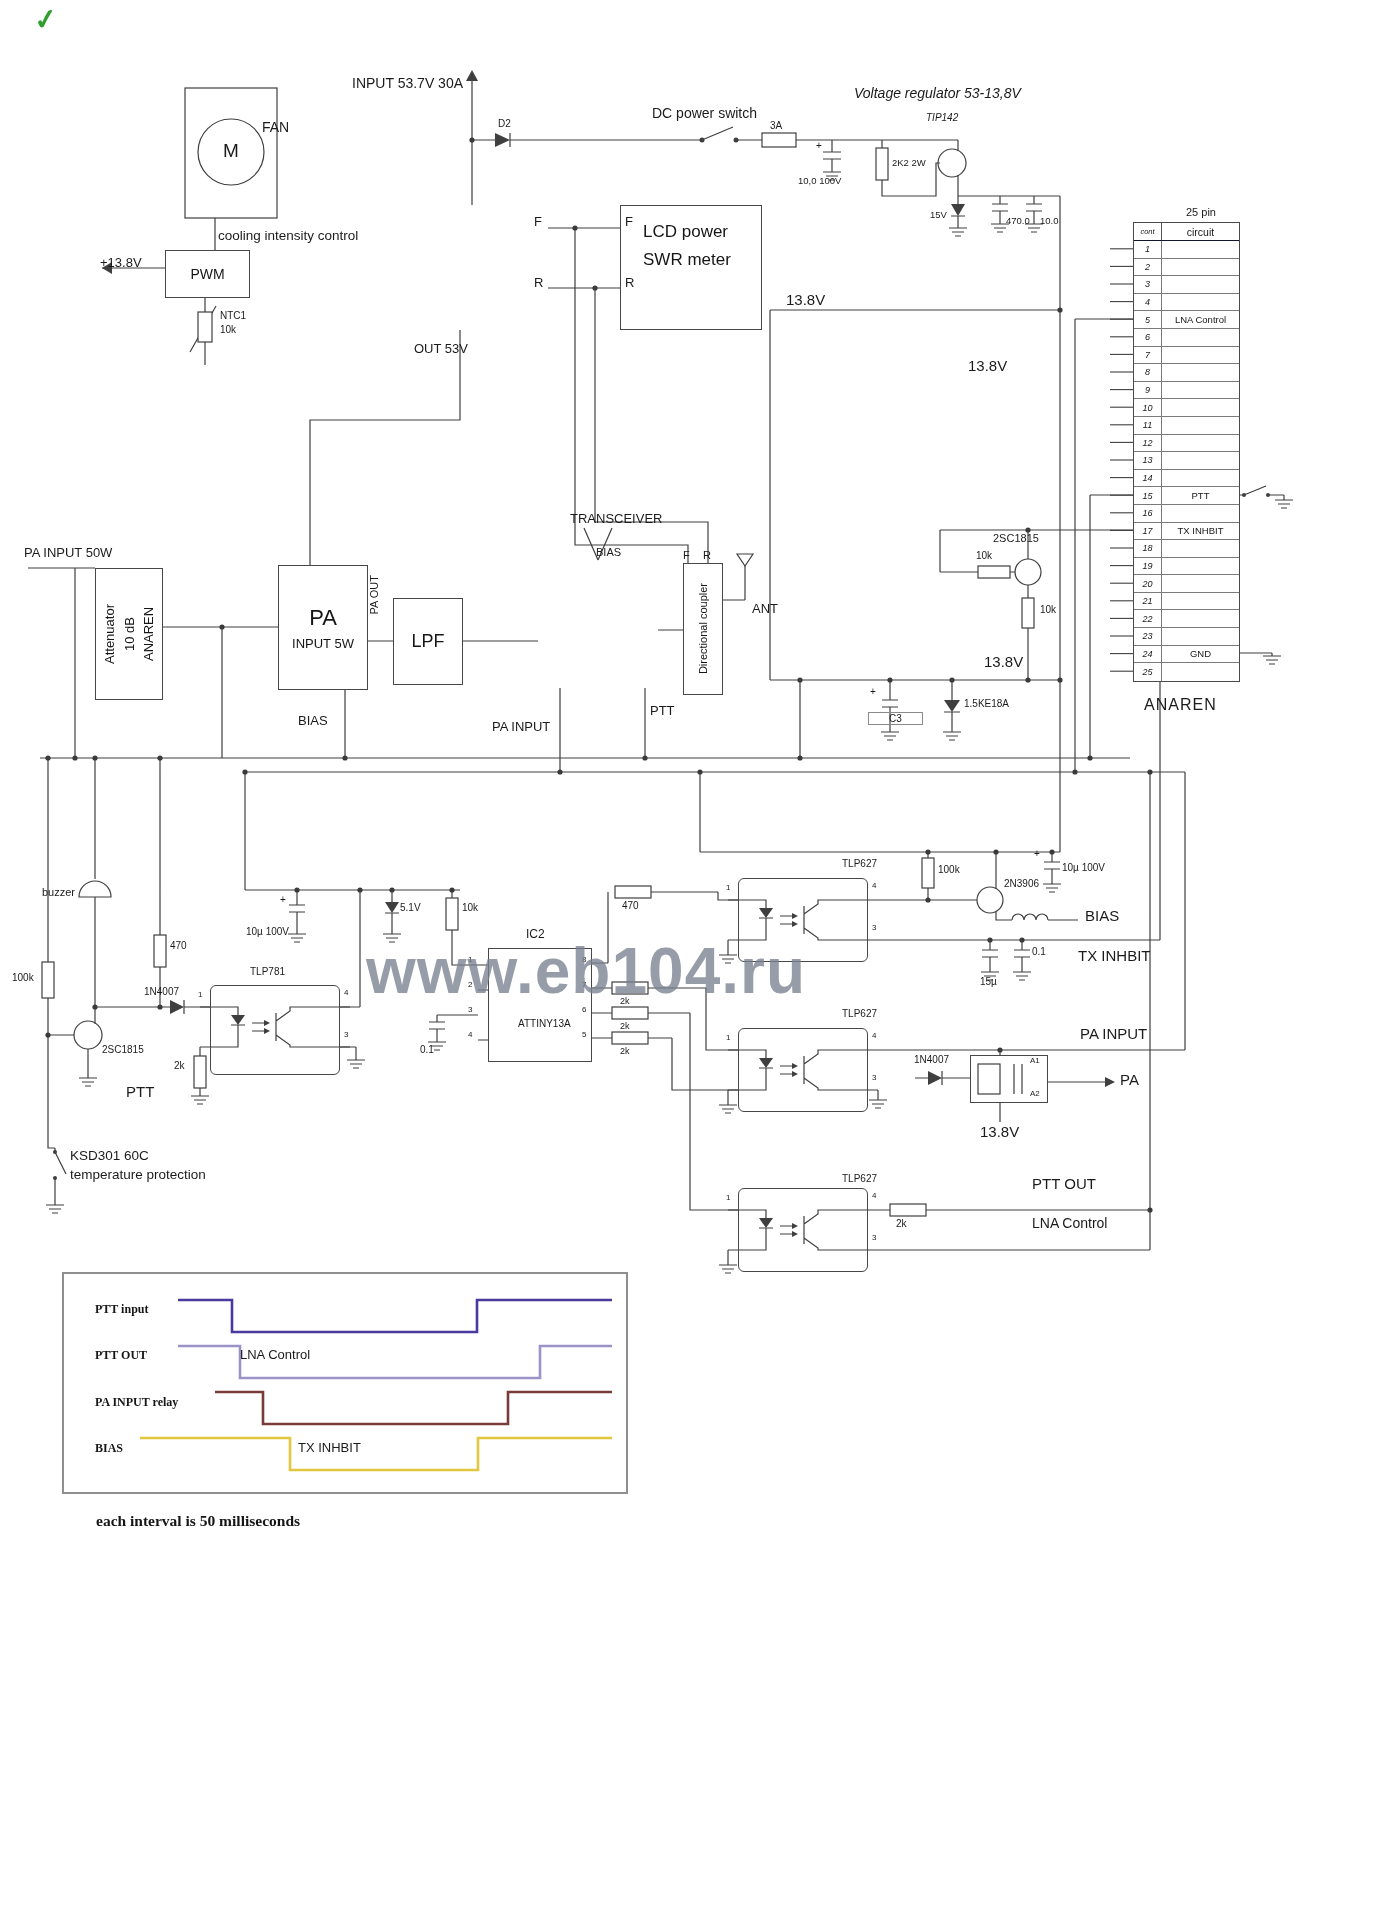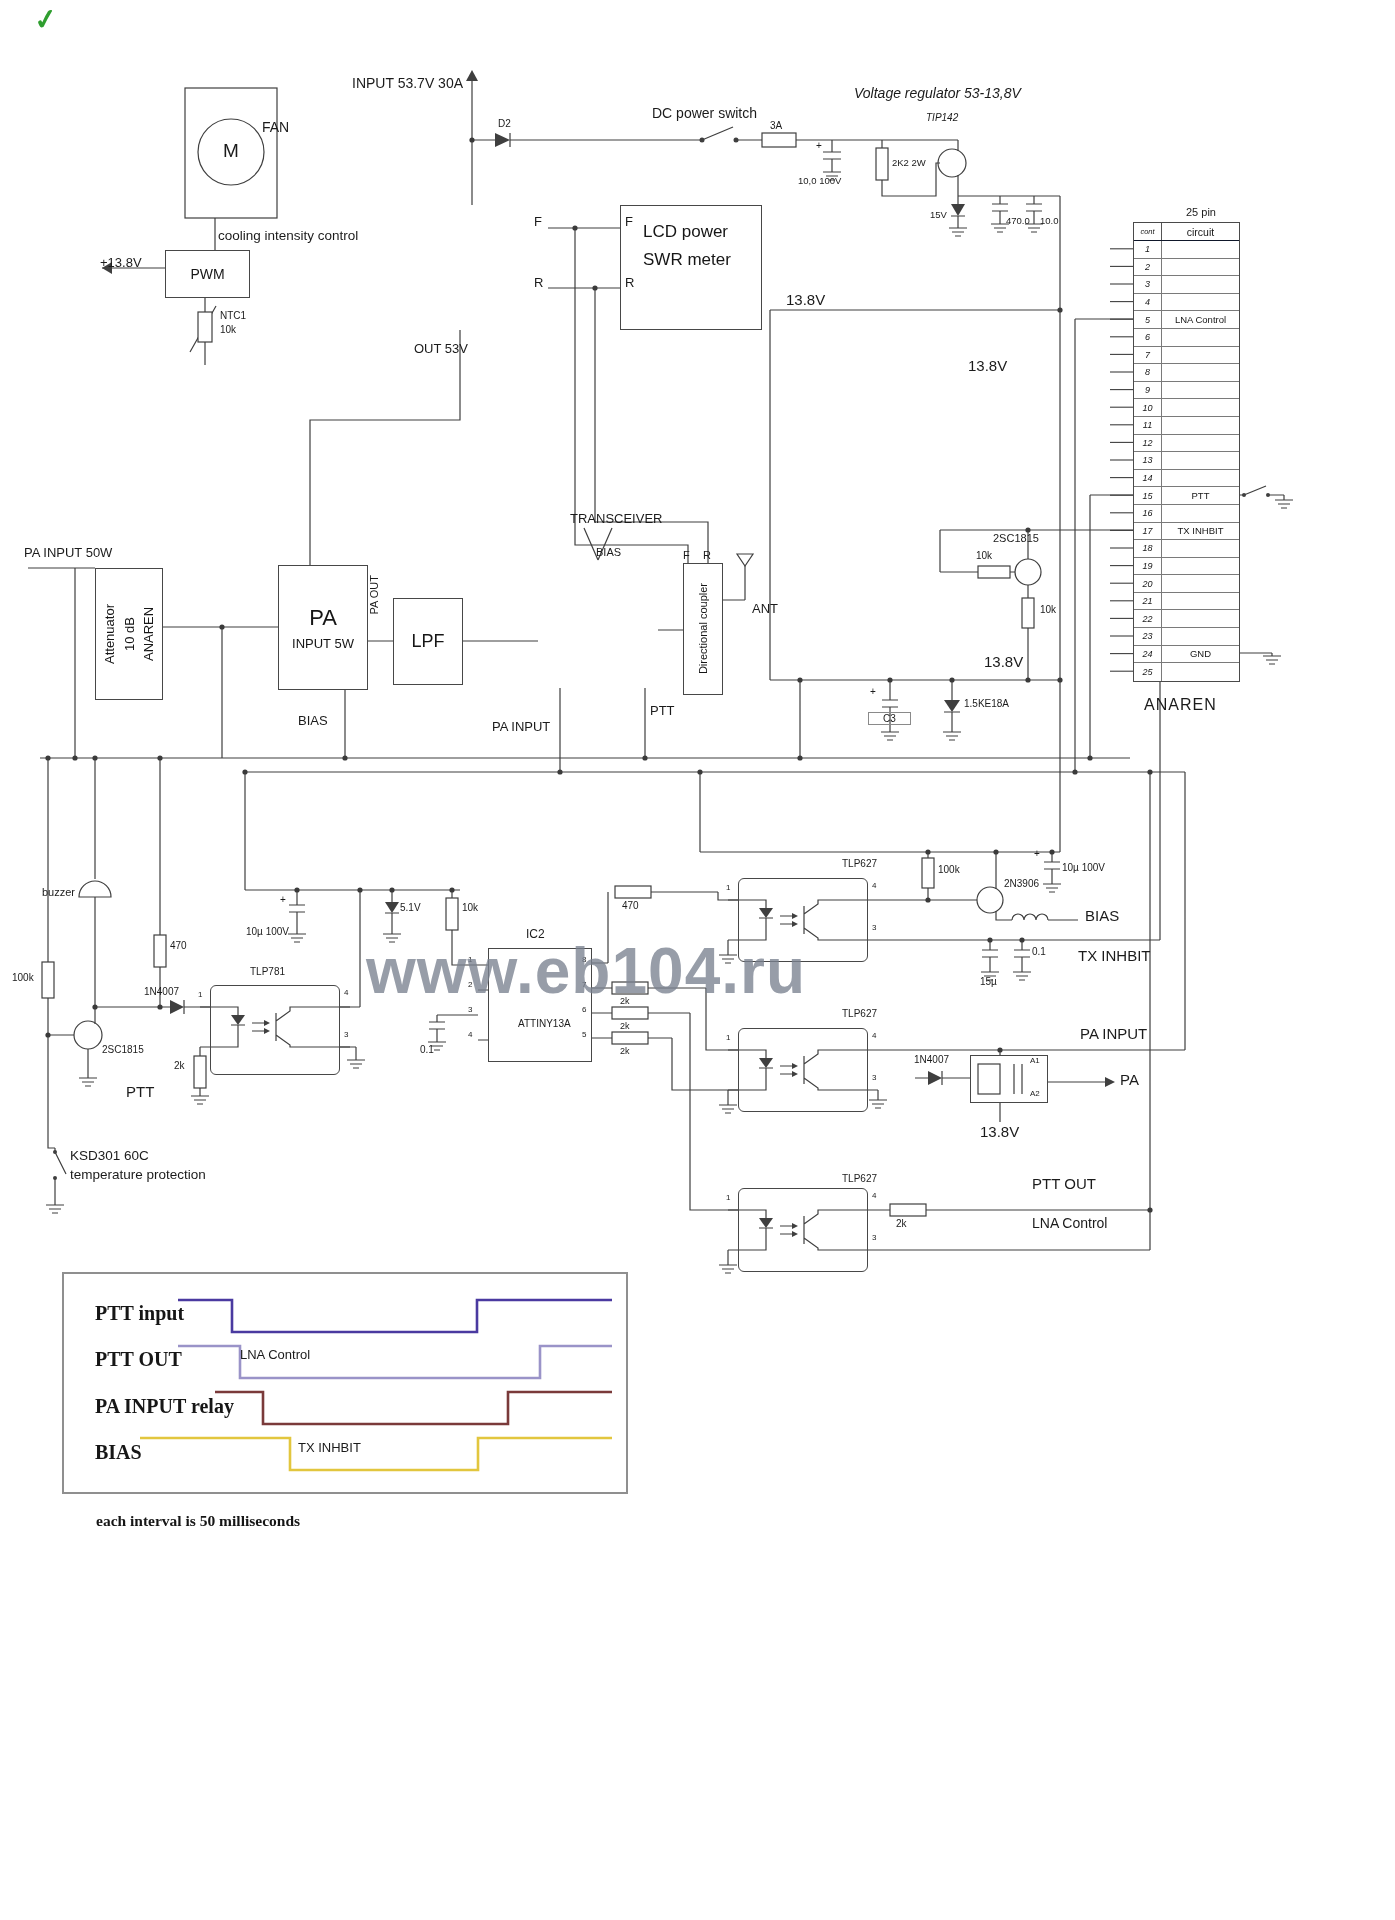--- a/index.html
+++ b/index.html
@@ -26,23 +26,23 @@
       color:rgba(122,129,144,0.78);letter-spacing:1px;pointer-events:none}
   #ctable{position:absolute;left:1133px;top:222px;width:107px;background:#fff;border:1.2px solid #4a4a4a}
   .chead{display:grid;grid-template-columns:28px 1fr;height:18px;border-bottom:1px solid #0f172a}
   .chead .h1{font-size:7.5px;font-style:italic;display:flex;align-items:center;justify-content:center;border-right:1px solid #555}
   .chead .h2{font-size:10.5px;display:flex;align-items:center;justify-content:center}
   .crow{display:grid;grid-template-columns:28px 1fr;height:17.6px;border-bottom:1px solid #7a7a7a}
   .crow:last-child{border-bottom:none}
   .cn{border-right:1px solid #7a7a7a;font-size:9px;font-style:italic;display:flex;align-items:center;justify-content:center}
   .cc{font-size:9.5px;display:flex;align-items:center;justify-content:center}
   .tbox{position:absolute;left:62px;top:1272px;width:566px;height:222px;border:2.5px solid #8f8f8f;background:transparent}
-  .tlb{position:absolute;font-family:"Liberation Serif",serif;font-weight:bold;font-size:20px;white-space:nowrap}
+  .tlb{position:absolute;font-family:"Liberation Serif",serif;font-weight:bold;font-size:12px;white-space:nowrap}
   .tcap{position:absolute;font-family:"Liberation Serif",serif;font-weight:bold;font-size:15.5px;white-space:nowrap}
-  .boxedc3{border:1px solid #8a8a8a;padding:0 14px}
+  .boxedc3{border:1px solid #8a8a8a;padding:0 20px}
 </style>
 </head>
 <body>
 
 <div id="page">
 
   <svg id="schem" width="1395" height="1920" viewBox="0 0 1395 1920">
     <g stroke="#3f3f3f" stroke-width="1.2" fill="none">
 
       <path d="M472,81 V205 M472,140 H495 M510,140 H700 M510,133 V147 M736,140 H762 M796,140 H958 M832,140 V152 M823,152 H841 M823,159 H841 M832,159 V172 M882,140 V148 M882,180 V196 H936 V163 H940 M958,140 V151 M958,175 V196 H1060 M1060,196 V852 M958,196 V204 M951,216 H965 M958,216 V228 M1000,196 V204 M992,204 H1008 M992,211 H1008 M1000,211 V224 M1034,196 V204 M1026,204 H1042 M1026,211 H1042 M1034,211 V224 M770,310 H1060 M770,310 V680 M548,228 H620 M548,288 H620 M575,228 V545 H688 V563 M595,288 V522 H708 V563 M460,330 V420 H310 V565"></path>

